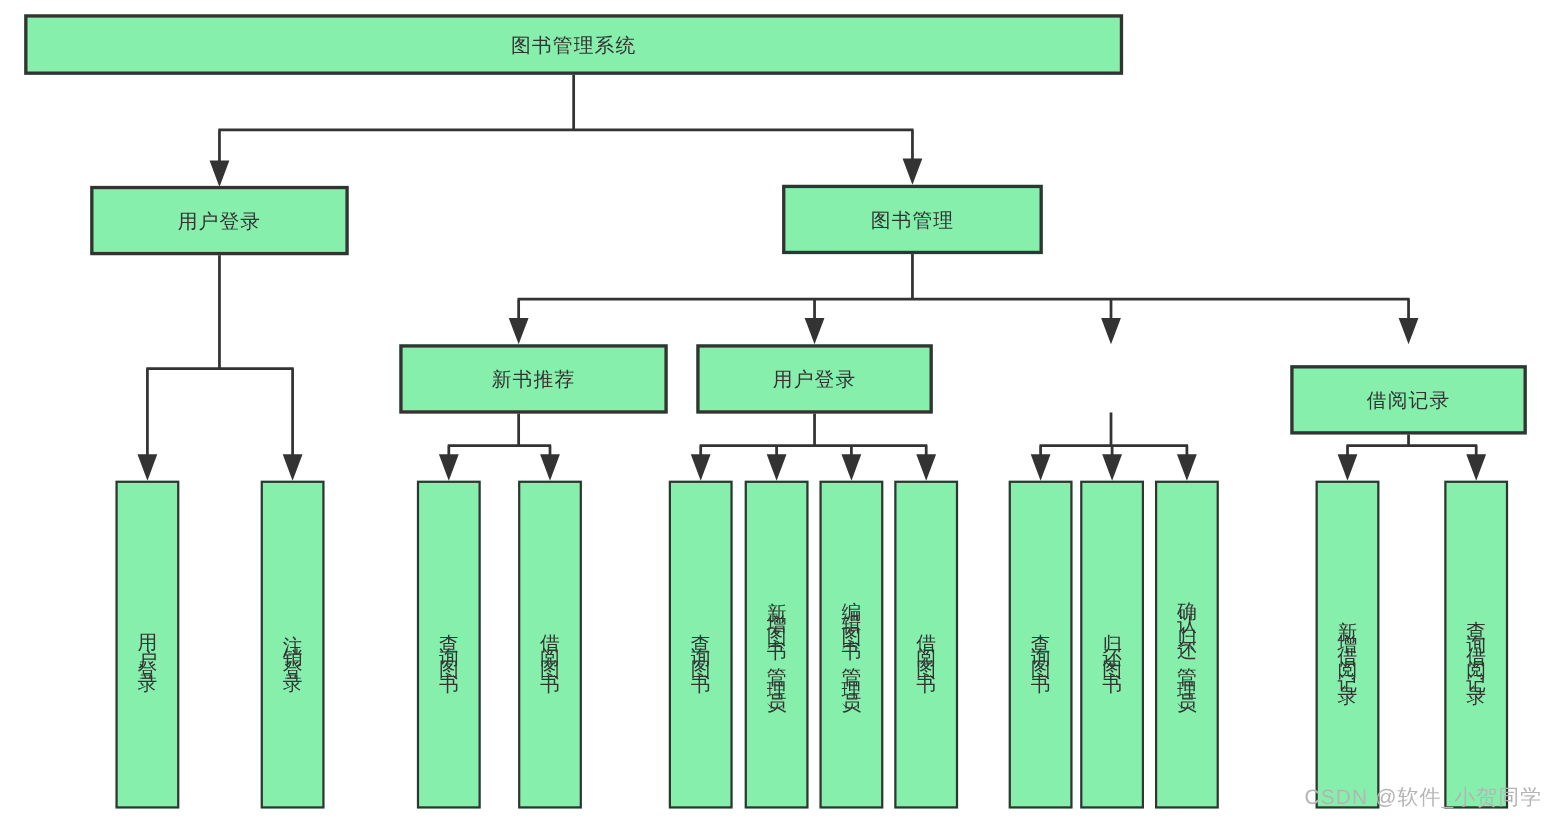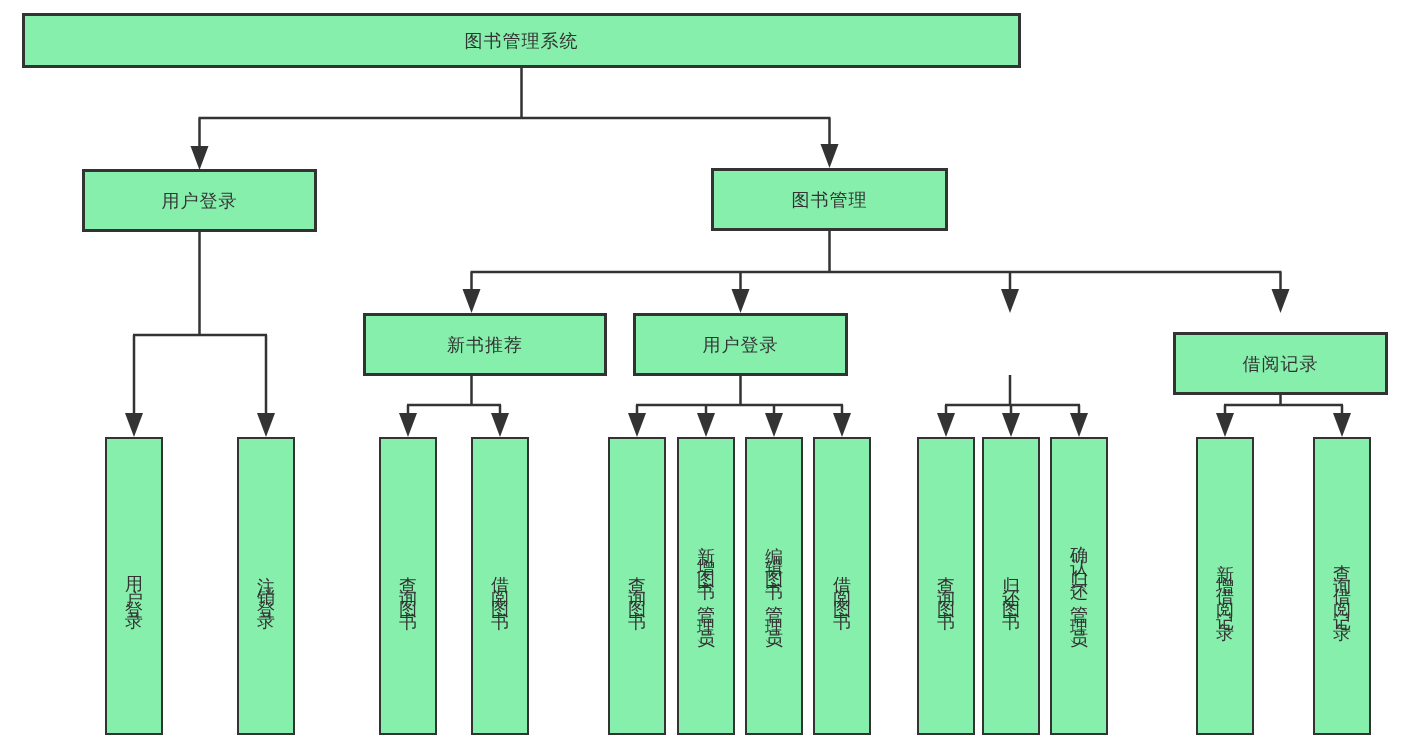--- a/index.html
+++ b/index.html
@@ -167,13 +167,14 @@
     <span class="vtext">确认归还（管理员）</span>
   </div>
 
   <div class="box leaf" style="left:1196px;">
     <span class="vtext">新增借阅记录</span>
   </div>
   <div class="box leaf" style="left:1313px;">
     <span class="vtext">查询借阅记录</span>
   </div>
 
+  <div id="watermark">CSDN @软件_小贺同学</div>
 </div>
 
 </body></html>

